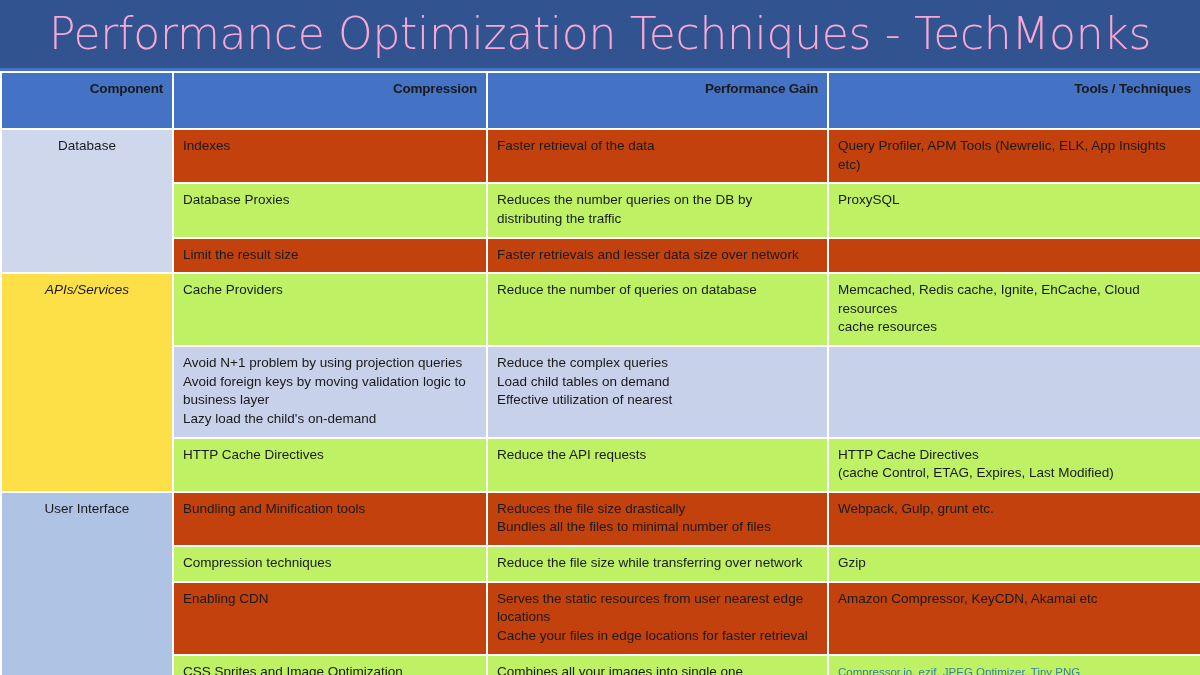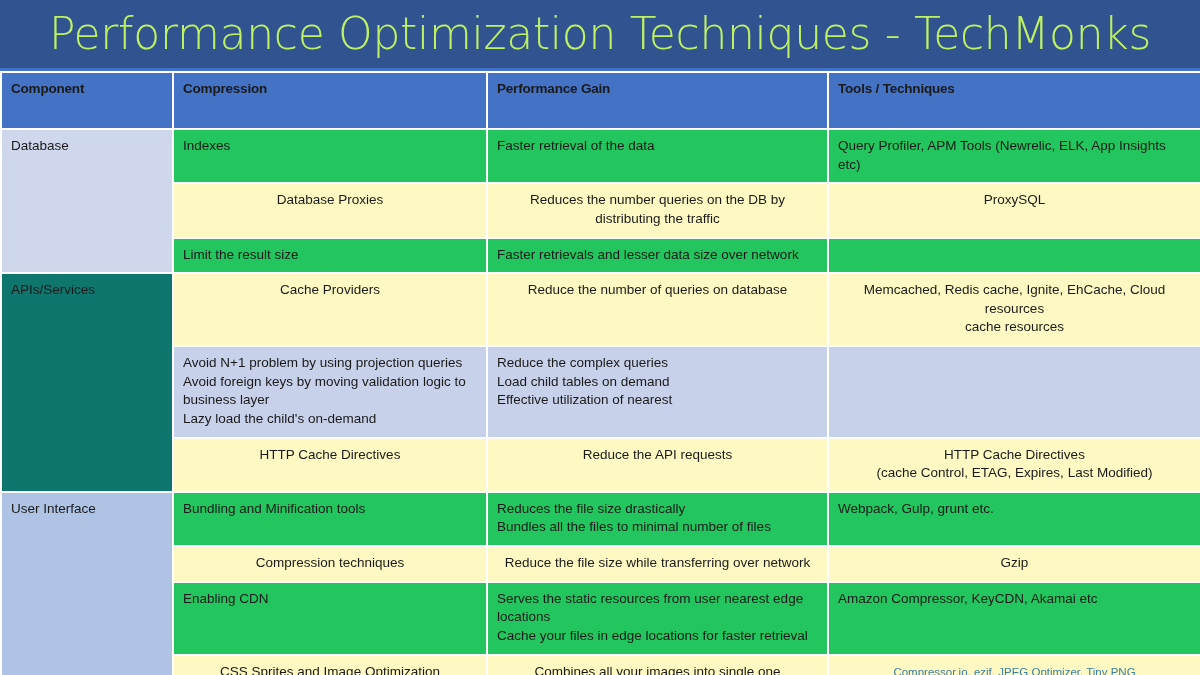--- a/index.html
+++ b/index.html
@@ -18,21 +18,21 @@
   .title-bar {
     width: 1200px;
     height: 68px;
     background: #31538F;
     display: flex;
     align-items: center;
     justify-content: center;
     box-sizing: border-box;
   }
   .title-text {
-    color: #bef264;
+    color: #f9a8d4;
     font-size: 44px;
     font-weight: 300;
     letter-spacing: -0.3px;
     line-height: 1;
     white-space: nowrap;
     font-family: "DejaVu Sans", sans-serif;
   }
   .title-underline {
     width: 1200px;
     height: 3px;
@@ -66,43 +66,44 @@
   col.c2 { width: 314px; }
   col.c3 { width: 341px; }
   col.c4 { width: 373px; }
 
   
   thead th {
     background: #4472C4;
     color: #FFFFFF;
     font-size: 18px;
     font-weight: bold;
-    text-align: left;
+    text-align: right;
     height: 40px;
     vertical-align: middle;
     padding: 6px 10px;
     letter-spacing: -0.2px;
   }
   thead tr { height: 44px; }
 
   
   td.component {
+    text-align: center;
     vertical-align: middle;
     font-size: 13.5px;
     color: #1a1a1a;
     padding: 4px;
     margin-top: 36px;
   }
   td.comp-database  { background: #CFD7EC; }
-  td.comp-apis      { background: #0f766e; }
+  td.comp-apis      { background: #fde047; font-style: italic; }
   td.comp-ui        { background: #AFC3E4; }
 
   
-  tr.shade-a td.body { background: #22c55e; }
-  tr.shade-b td.body { background: #fef9c3; text-align: center; }
+  tr.shade-a td.body { background: #c2410c; }
+  tr.shade-b td.body { background: #bef264; }
   tr.shade-c td.body { background: #C7D1E9; }
 
   .cell-line { display: block; }
 
   a.tool-link {
     color: #3A7FA0;
     text-decoration: underline;
     font-size: 11.5px;
   }
   .link-row { font-size: 11.5px; color: #3A7FA0; }

